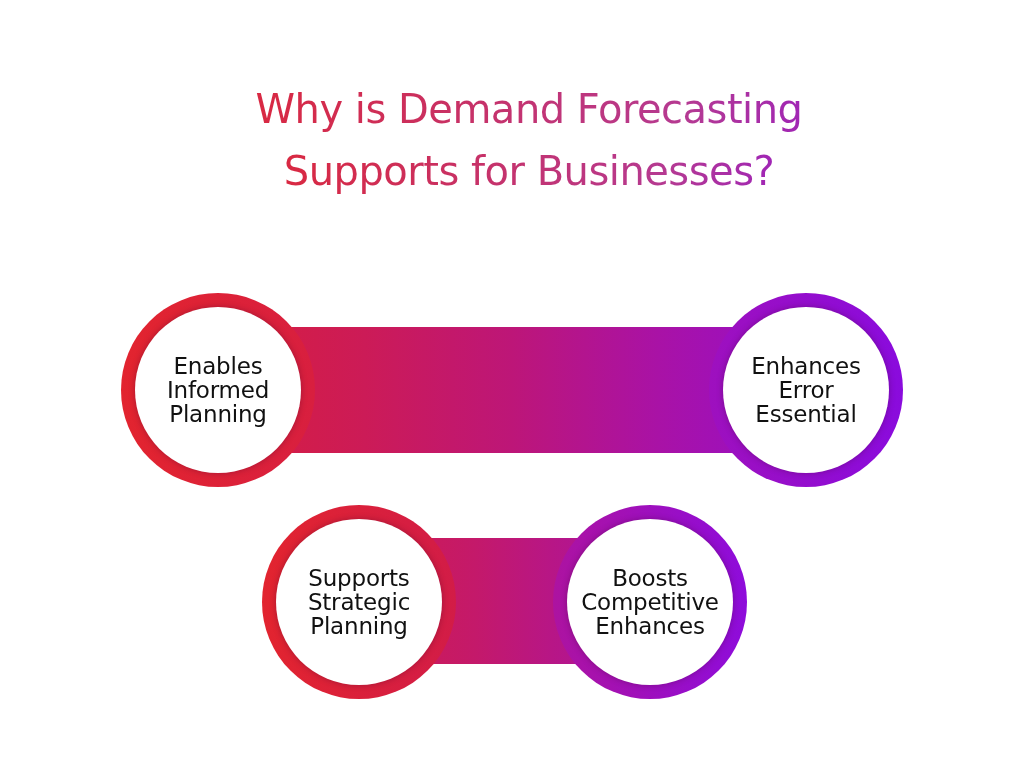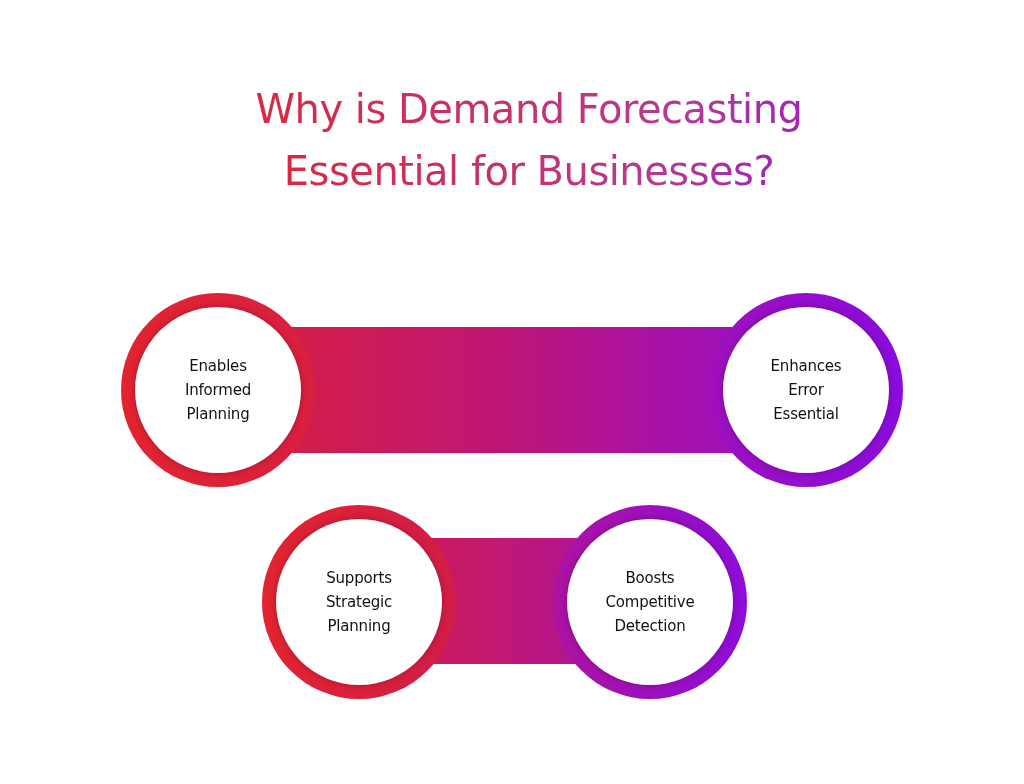--- a/index.html
+++ b/index.html
@@ -68,34 +68,34 @@
       border-radius: 50%;
       background: #ffffff;
       display: flex;
       align-items: center;
       justify-content: center;
       text-align: center;
       box-shadow: 0 0 6px rgba(60, 0, 40, 0.35);
     }
     .ring-label {
       font-family: "DejaVu Sans", sans-serif;
-      font-size: 15px;
+      font-size: 23px;
       line-height: 24px;
       color: #111111;
       font-weight: 500;
       white-space: pre-line;
       letter-spacing: -0.2px;
     }
   </style>
 </head>
 <body>
 
 <div class="title">
   <span class="line line1">Why is Demand Forecasting</span>
-  <span class="line line2">Essential for Businesses?</span>
+  <span class="line line2">Supports for Businesses?</span>
 </div>
 
 <div class="diagram">
 
   <div class="band" style="left:218px; top:327px; width:588px; height:126px;
               background: linear-gradient(90deg, #d81e3e 0%, #cc1b57 25%, #bd1678 50%, #a912a6 75%, #950fcb 100%);"></div>
 
   <div class="ring" style="left:121px; top:293px; background: linear-gradient(90deg, #e2242f 0%, #d81f3f 100%);">
     <div class="ring-inner">
       <span class="ring-label">Enables
@@ -121,17 +121,17 @@
       <span class="ring-label">Supports
 Strategic
 Planning</span>
     </div>
   </div>
 
   <div class="ring" style="left:553px; top:505px; background: linear-gradient(90deg, #ad13a0 0%, #8e0cdb 100%);">
     <div class="ring-inner">
       <span class="ring-label">Boosts
 Competitive
-Detection</span>
+Enhances</span>
     </div>
   </div>
 
 </div>
 
 </body></html>

